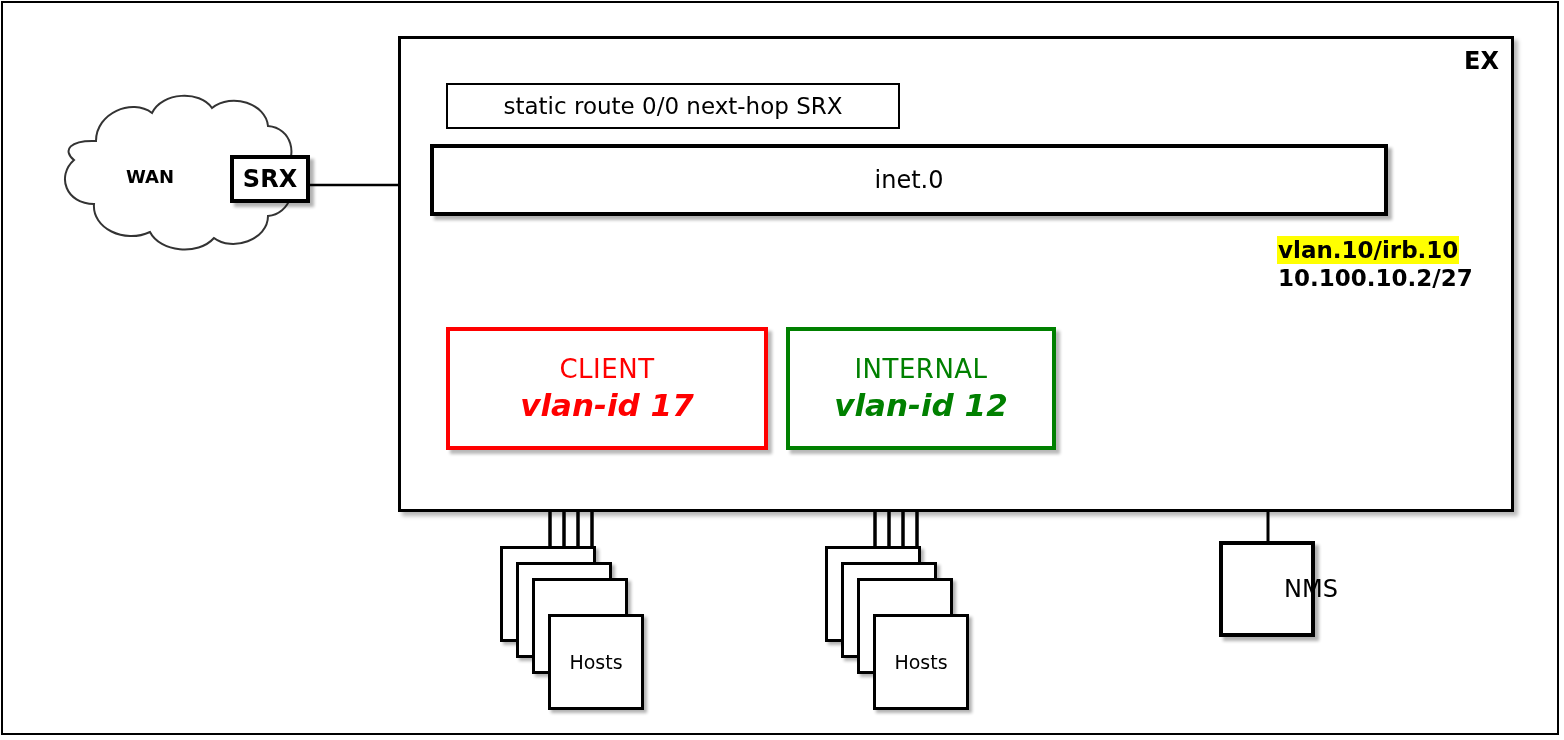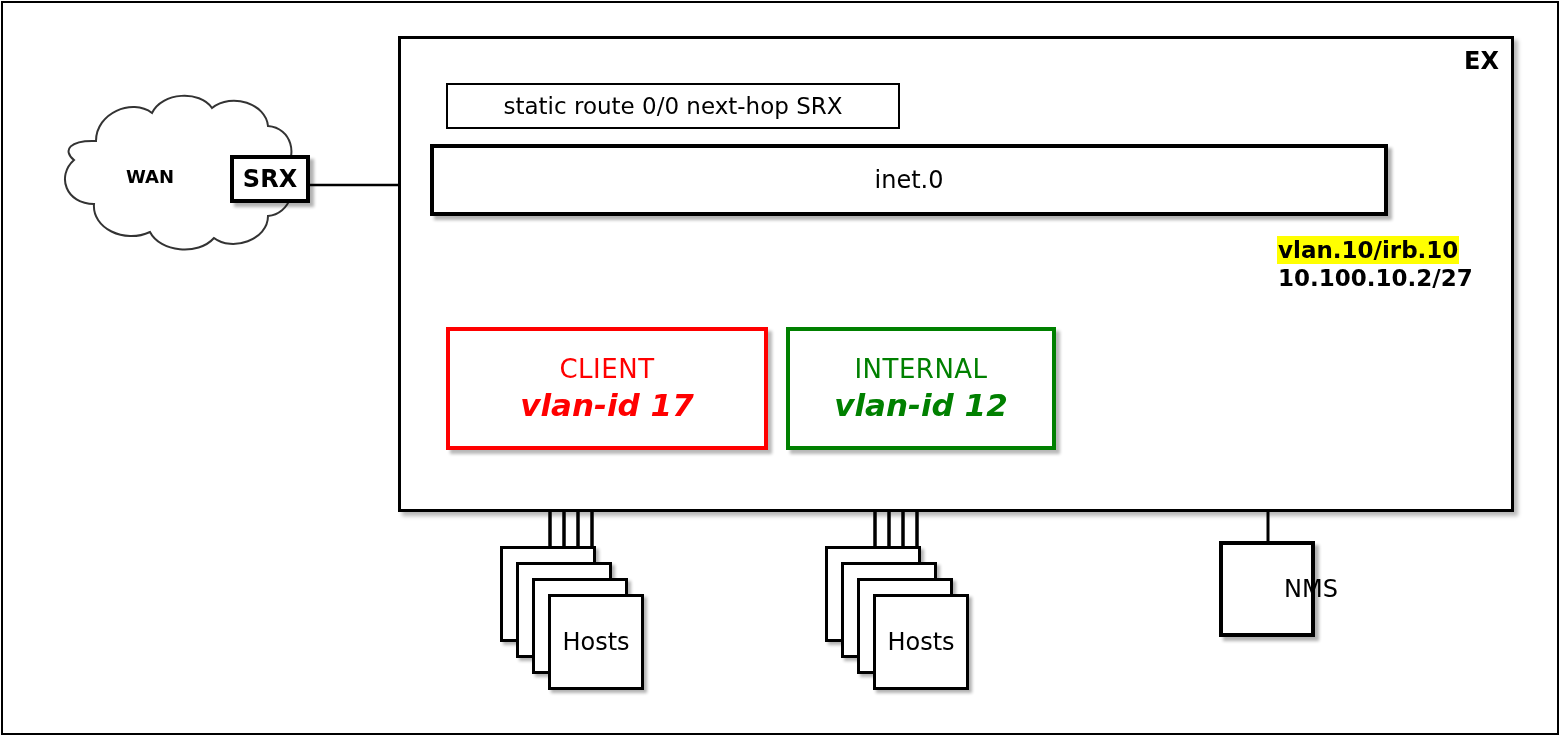--- a/index.html
+++ b/index.html
@@ -201,22 +201,23 @@
     height: 96px;
     background: #ffffff;
     border: 3px solid #000000;
     box-sizing: border-box;
     box-shadow: 3px 3px 3px rgba(0,0,0,0.30);
   }
   .host-card.front {
     display: flex;
     align-items: center;
     justify-content: center;
-    font-size: 24px;
+    font-size: 19px;
     font-family: "DejaVu Sans", sans-serif;
+    margin-top: 20px;
   }
 </style>
 </head>
 <body>
 
 <div id="canvas">
 
   <div id="page-border"></div>
 
   <svg class="layer" viewBox="0 0 1564 740" xmlns="http://www.w3.org/2000/svg">

